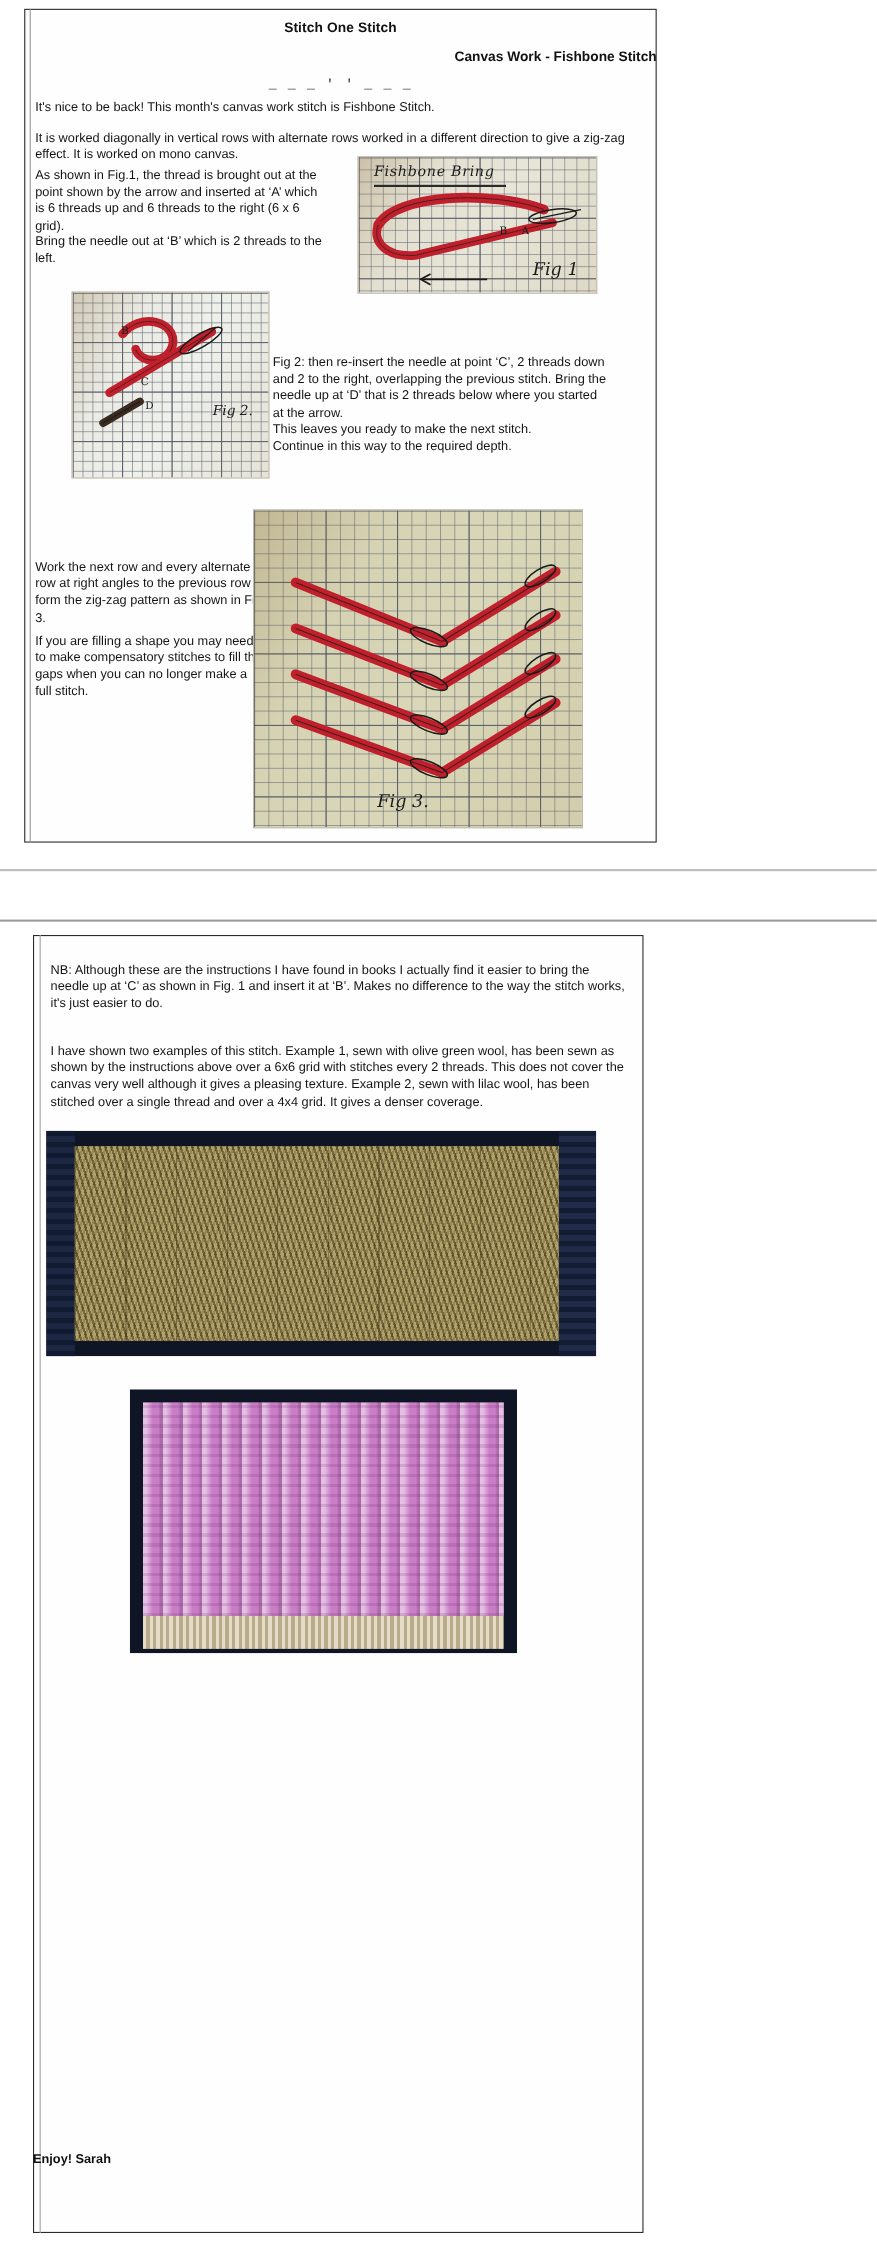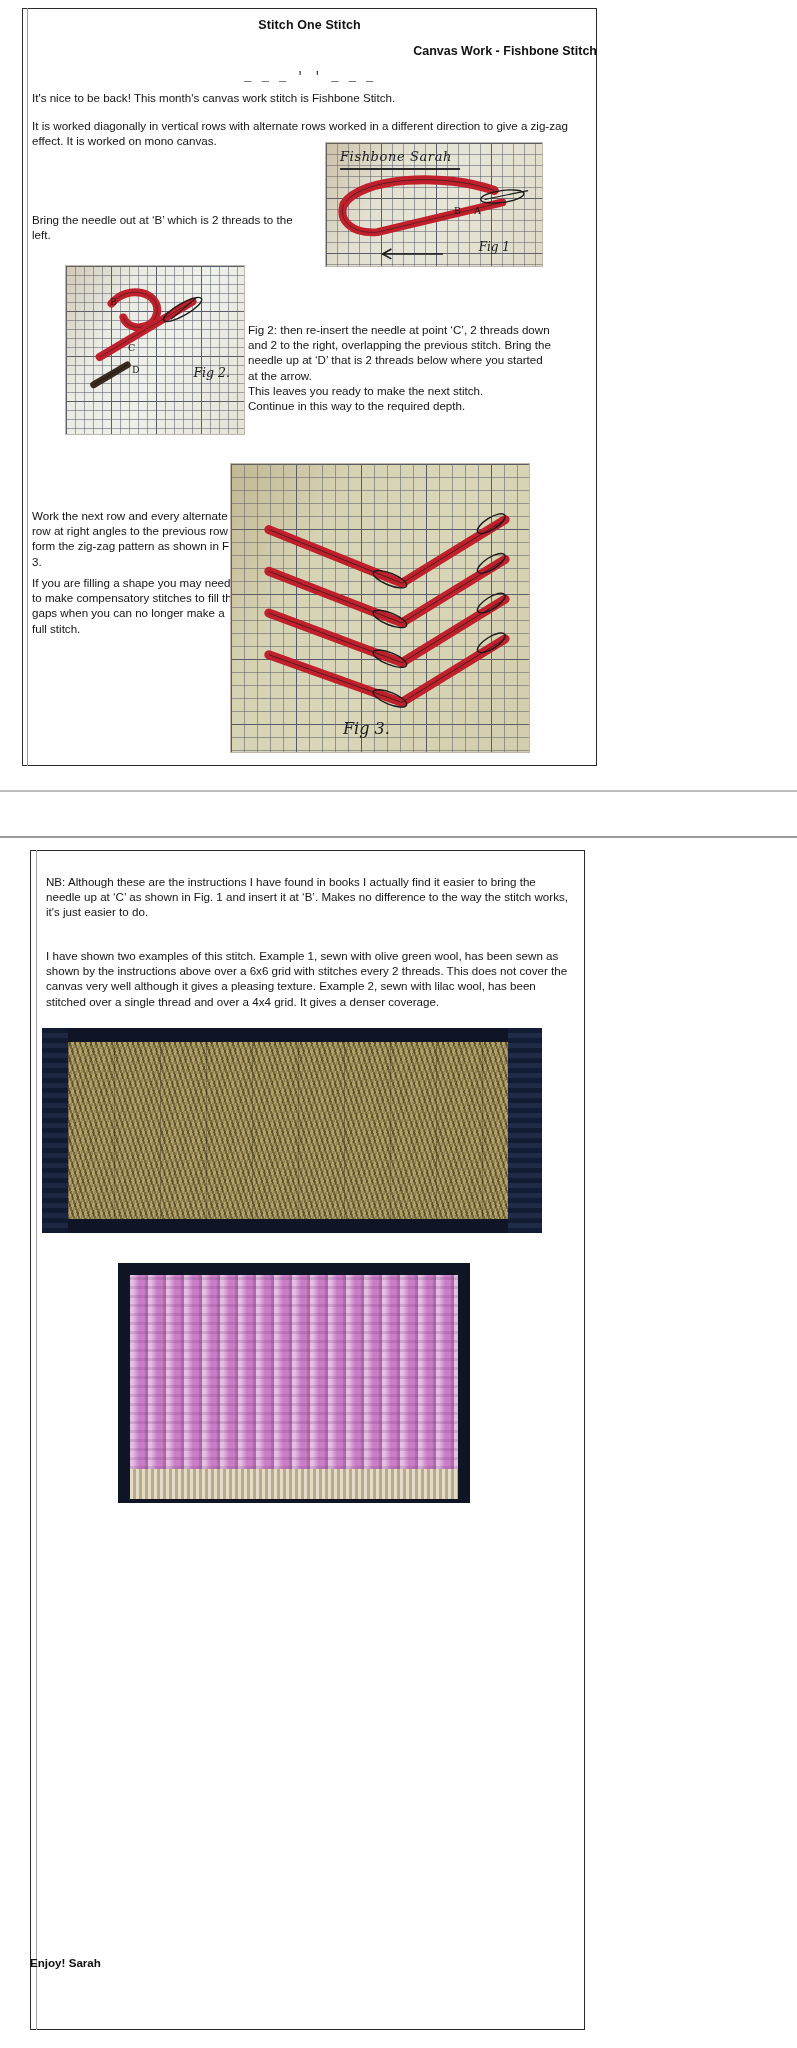--- a/index.html
+++ b/index.html
@@ -119,21 +119,21 @@
     position: absolute;
     font-family: "DejaVu Serif", serif;
     font-style: italic;
     color: #1b1b1b;
   }
   .hw-fishbone { left: 14px; top: 6px; font-size: 13px; letter-spacing: .6px; }
   .hw-fishbone-ul {
     position: absolute; left: 14px; top: 25px;
     width: 120px; height: 1.5px; background: #2a2a2a;
   }
-  .hw-fig1 { right: 32px; bottom: 12px; font-size: 12px; }
+  .hw-fig1 { right: 16px; bottom: 12px; font-size: 16px; }
   .hw-fig2 { right: 14px; bottom: 54px; font-size: 12.5px; }
   .hw-fig3 { left: 112px; bottom: 14px; font-size: 16px; }
   .hw-letter { font-size: 9.5px; font-style: normal; font-family: "DejaVu Serif", serif; }
 
   
   .page-gap {
     position: relative;
     width: 797px; height: 48px;
     background: #ffffff;
   }
@@ -249,38 +249,39 @@
   <div class="sheet1">
     <div class="sheet1-frame"></div>
     <div class="sheet1-innerline"></div>
 
     <div class="title1">Stitch One Stitch</div>
     <div class="title2">Canvas Work - Fishbone Stitch</div>
     <div class="divider-dashes">_ _ _ ' ' _ _ _</div>
 
     <div class="para p-intro">It's nice to be back! This month's canvas work stitch is Fishbone Stitch.</div>
     <div class="para p-worked">It is worked diagonally in vertical rows with alternate rows worked in a different direction to give a zig-zag effect. It is worked on mono canvas.</div>
+    <div class="para p-fig1a">As shown in Fig.1, the thread is brought out at the point shown by the arrow and inserted at ‘A’ which is 6 threads up and 6 threads to the right (6 x 6 grid).</div>
     <div class="para p-fig1b">Bring the needle out at ‘B’ which is 2 threads to the left.</div>
 
     <div class="fig fig1">
       <div class="gridpaper"></div>
       <div class="fig-shade"></div>
       <svg viewBox="0 0 218 125" preserveAspectRatio="none">
         <path d="M 18 62 C 35 34, 120 30, 170 48" stroke="#c0202c" stroke-width="9" fill="none" stroke-linecap="round"></path>
         <path d="M 18 62 C 35 34, 120 30, 170 48" stroke="#1a1a1a" stroke-width="1" fill="none" opacity="0.65"></path>
         <path d="M 18 62 C 12 78, 26 92, 52 90 L 178 60" stroke="#c0202c" stroke-width="8" fill="none" stroke-linecap="round"></path>
         <path d="M 18 62 C 12 78, 26 92, 52 90 L 178 60" stroke="#1a1a1a" stroke-width="0.9" fill="none" opacity="0.6"></path>
         <ellipse cx="178" cy="54" rx="22" ry="6" fill="none" stroke="#1a1a1a" stroke-width="1.4" transform="rotate(-8 178 54)"></ellipse>
         <line x1="160" y1="57" x2="204" y2="48" stroke="#1a1a1a" stroke-width="1.2"></line>
         <g stroke="#1a1a1a" stroke-width="1.6" fill="none">
           <line x1="58" y1="112" x2="118" y2="112"></line>
           <polyline points="66,107 57,112 66,117"></polyline>
         </g>
       </svg>
-      <div class="handwrite hw-fishbone">Fishbone  Sarah</div>
+      <div class="handwrite hw-fishbone">Fishbone  Bring</div>
       <div class="hw-fishbone-ul"></div>
       <div class="handwrite hw-letter" style="left:128px; top:62px;">B</div>
       <div class="handwrite hw-letter" style="left:148px; top:62px;">A</div>
       <div class="handwrite hw-fig1">Fig 1</div>
     </div>
 
     <div class="fig fig2">
       <div class="gridpaper"></div>
       <div class="fig-shade"></div>
       <svg viewBox="0 0 180 170" preserveAspectRatio="none">

